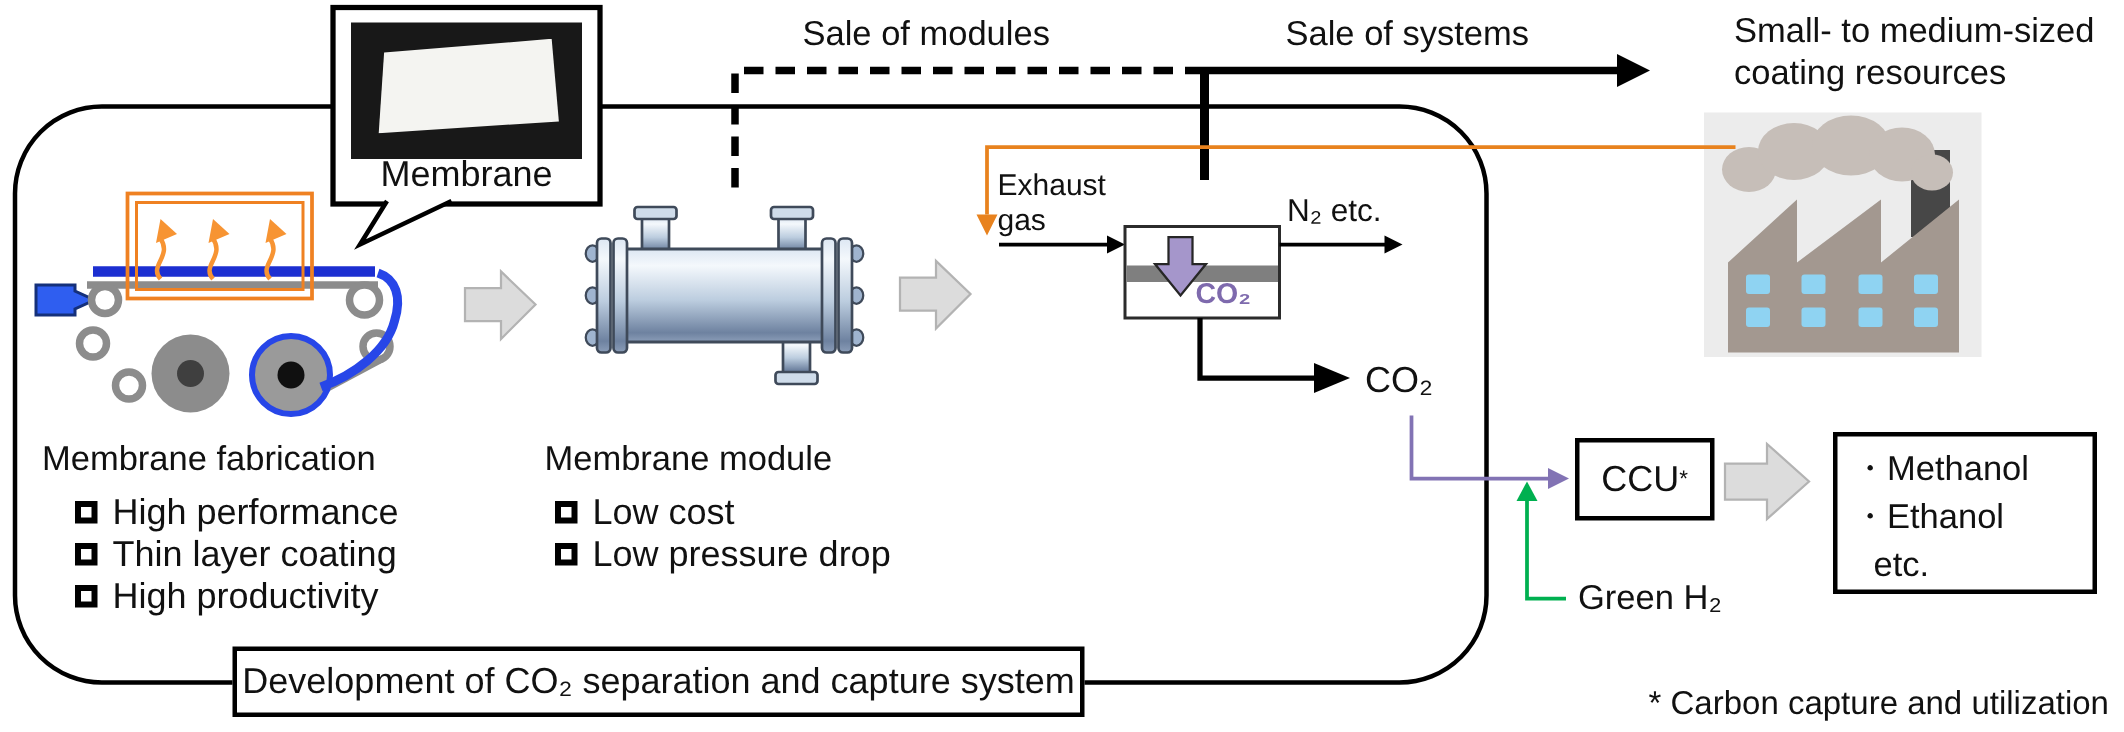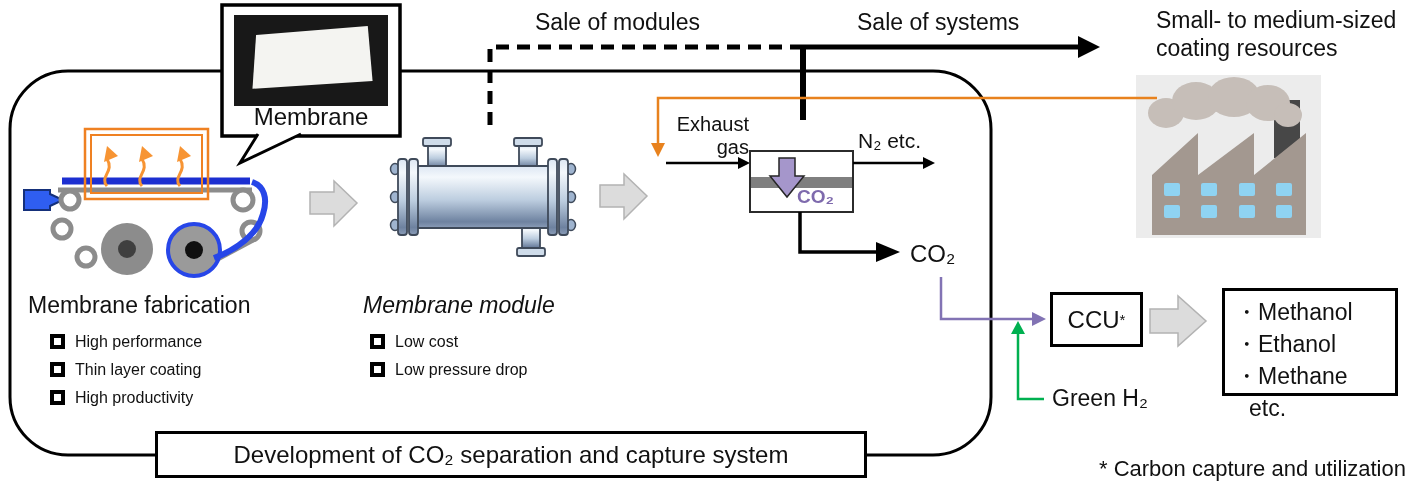--- a/index.html
+++ b/index.html
@@ -7,39 +7,39 @@
     position:relative;width:1416px;height:488px;overflow:hidden;background:#fff;
     font-family:"Liberation Sans","DejaVu Sans",sans-serif;color:#111;
   }
   svg{position:absolute;left:0;top:0;}
   .t{position:absolute;white-space:nowrap;line-height:1.15;}
   .h{font-size:23px;}
   .flow-label{font-size:23px;margin-left:48px;}
   .chk-list{position:absolute;}
   .chk-row{display:flex;align-items:center;margin-bottom:7px;height:21px;}
   .chk{width:7px;height:7px;border:4px solid #000;margin-right:10px;flex:0 0 auto;background:#fff;}
-  .chk-label{font-size:16px;white-space:nowrap;}
+  .chk-label{font-size:24px;white-space:nowrap;}
   .box{position:absolute;background:#fff;border:3px solid #000;box-sizing:border-box;}
-  .title-box{left:155px;top:431px;width:712px;height:47px;display:flex;align-items:center;justify-content:center;font-size:24px;}
+  .title-box{left:155px;top:431px;width:568px;height:47px;display:flex;align-items:center;justify-content:center;font-size:24px;}
   .ccu-box{left:1050px;top:292px;width:93px;height:55px;display:flex;align-items:center;justify-content:center;font-size:24px;}
   .ccu-box sup{font-size:15px;line-height:0;}
   .prod-box{left:1222px;top:288px;width:176px;height:108px;padding:5px 0 0 10px;}
   .prod-item{font-size:23px;line-height:32px;white-space:nowrap;}
   .prod-item:last-child{padding-left:14px;}
   .bubble-photo{
     position:absolute;left:234px;top:15px;width:154px;height:91px;
     background:#181818;overflow:hidden;
   }
   .membrane-sheet{
     position:absolute;left:12%;top:12%;width:78%;height:72%;
     background:#f4f4f1;
     clip-path:polygon(3% 14%,96% 0%,100% 84%,0% 96%);
   }
   .bubble-caption{left:222px;top:103px;width:178px;text-align:center;font-size:24px;}
-  .exhaust{font-size:20px;text-align:right;}
+  .exhaust{font-size:20px;text-align:left;}
   .co2-in-box{font-size:19px;font-weight:bold;color:#7e6aad;}
   .footnote{font-size:22px;}
 </style>
 </head>
 <body>
 
 <div class="stage">
 
   <svg width="1416" height="488" viewBox="0 0 1416 488">
     <defs>
@@ -190,21 +190,21 @@
     <div class="chk-row">
         <span class="chk"></span>
         <span class="chk-label">Thin layer coating</span>
       </div>
     <div class="chk-row">
         <span class="chk"></span>
         <span class="chk-label">High productivity</span>
       </div>
   </div>
 
-  <div class="t h" style="left:363px;top:292px;font-style:italic;">Membrane module</div>
+  <div class="t h" style="left:363px;top:292px;">Membrane module</div>
   <div class="chk-list" style="left:370px;top:331px;">
     <div class="chk-row">
         <span class="chk"></span>
         <span class="chk-label">Low cost</span>
       </div>
     <div class="chk-row">
         <span class="chk"></span>
         <span class="chk-label">Low pressure drop</span>
       </div>
   </div>
@@ -215,19 +215,18 @@
   </div>
 
   <div class="box ccu-box">
     <span>CCU</span>
       <sup>*</sup>
   </div>
 
   <div class="box prod-box">
     <div class="prod-item">・Methanol</div>
     <div class="prod-item">・Ethanol</div>
-    <div class="prod-item">・Methane</div>
     <div class="prod-item">etc.</div>
   </div>
 
   <div class="t footnote" style="left:1099px;top:456px;">* Carbon capture and utilization</div>
 
 </div>
 
 </body></html>

